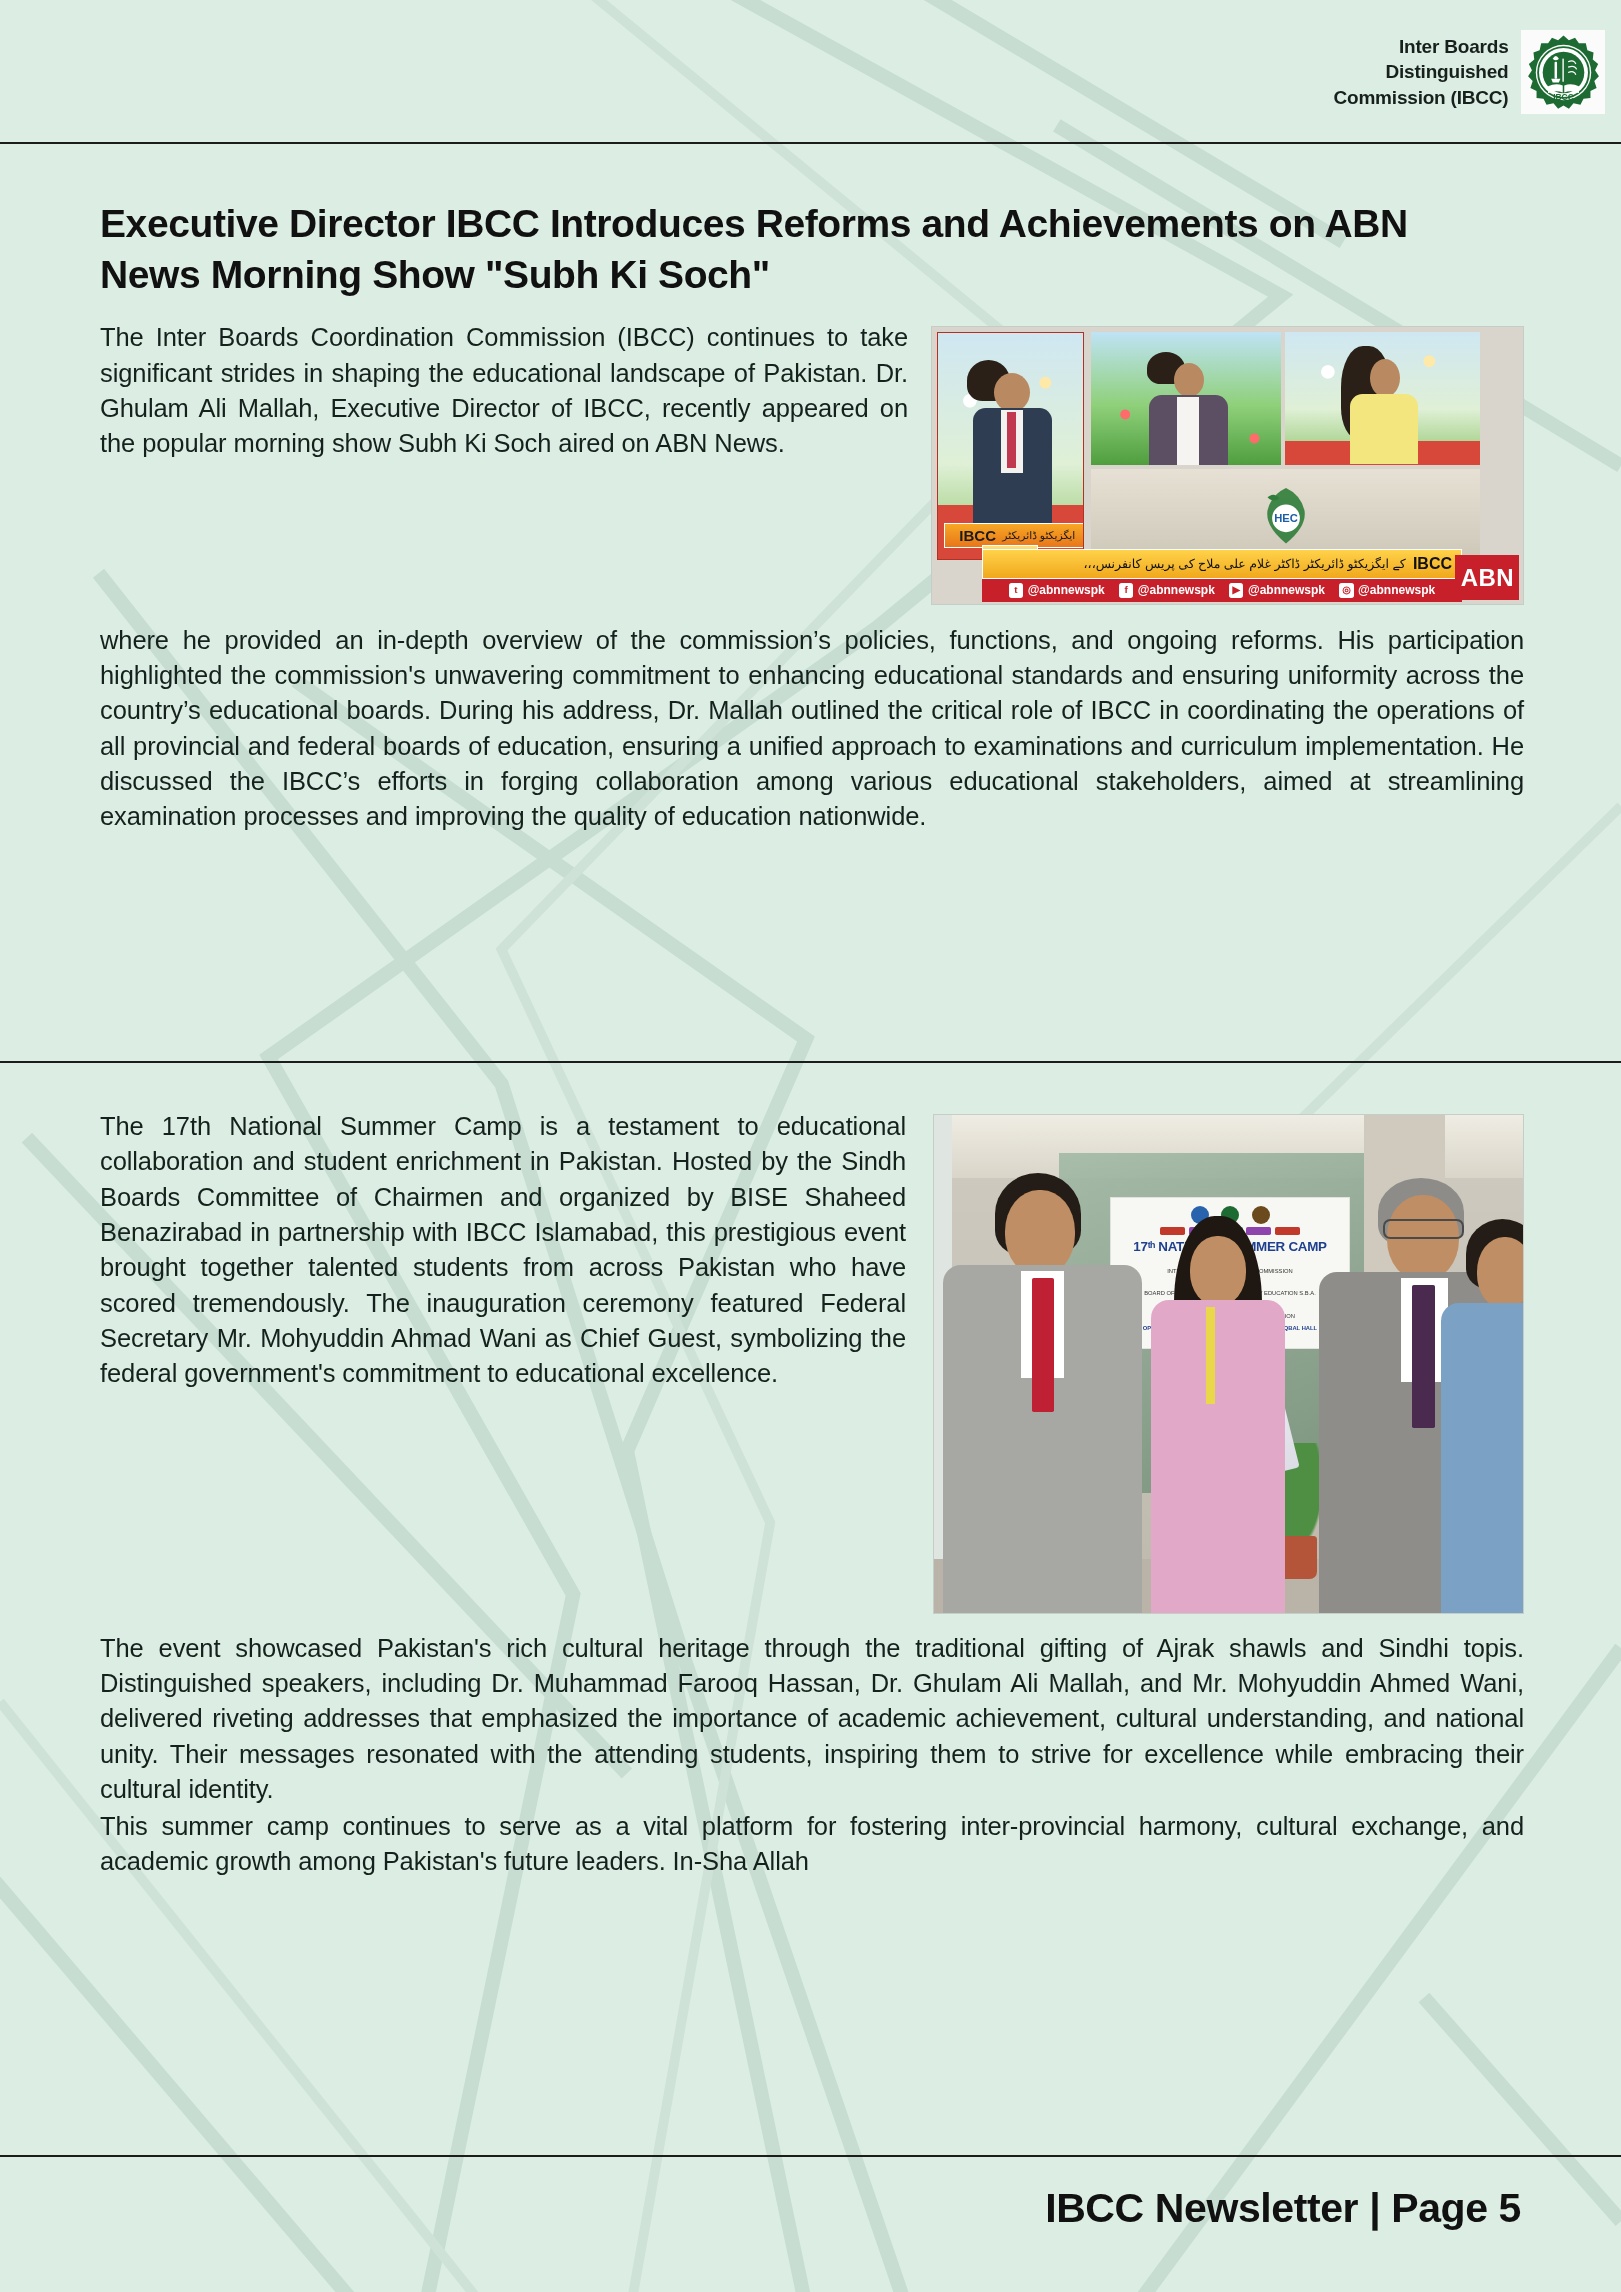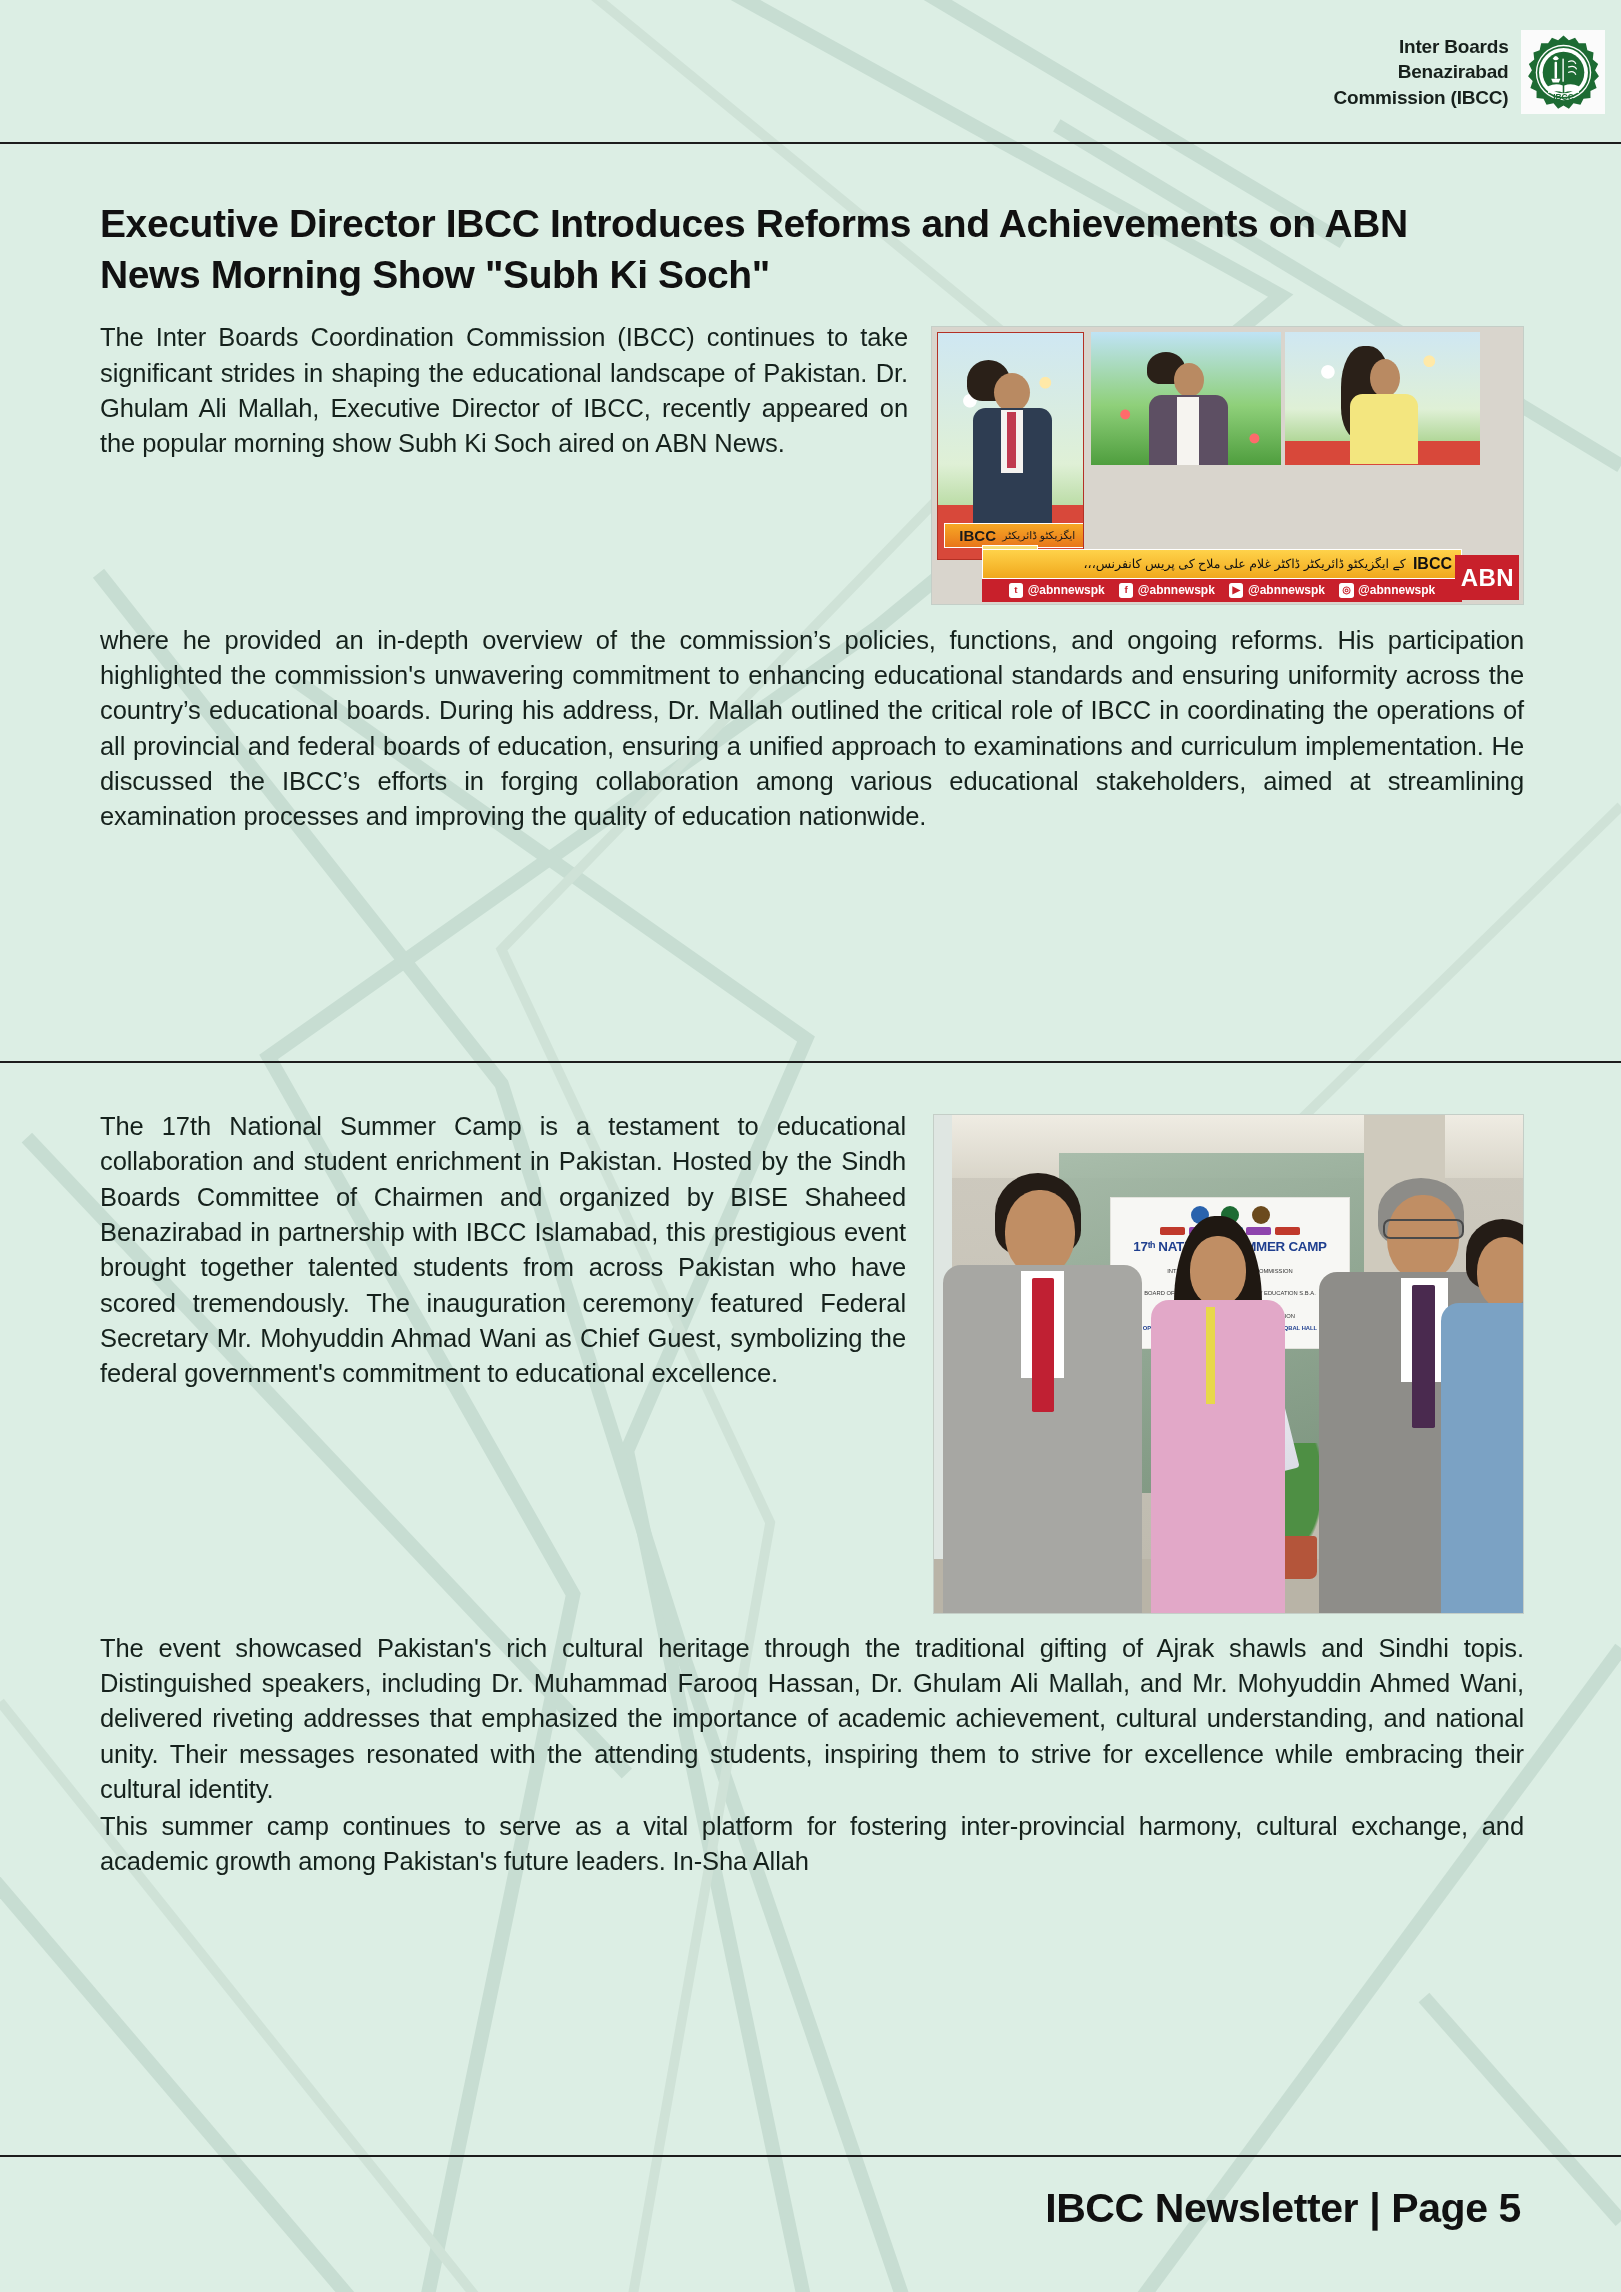--- a/index.html
+++ b/index.html
@@ -304,21 +304,21 @@
       <path d="M 620 -40 L 1180 420 L 560 1060 L 860 1700 L 700 2600"></path>
       <path d="M 1810 900 L 1350 1350"></path>
       <path d="M 0 1900 L 560 2600"></path>
     </g>
   </svg>
 
   <div class="header">
     <div class="brand">
       <div class="brand-text">
         <div>Inter Boards</div>
-        <div>Benazirabad</div>
+        <div>Distinguished</div>
         <div>Commission (IBCC)</div>
       </div>
       <div class="brand-logo">
         <svg width="77" height="77" viewBox="0 0 100 100">
           <g fill="#1d6b33">
             <path d="M50 2 L57 8 L65 5 L70 12 L79 12 L81 21 L89 24 L88 33 L95 39 L91 47
                      L96 55 L90 61 L93 70 L85 74 L85 83 L76 84 L72 92 L63 90 L57 97
                      L50 93 L43 97 L37 90 L28 92 L24 84 L15 83 L15 74 L7 70 L10 61
                      L4 55 L9 47 L5 39 L12 33 L11 24 L19 21 L21 12 L30 12 L35 5 L43 8 Z"></path>
           </g>
@@ -391,20 +391,29 @@
             <div class="tv-pane pane-right">
               <div class="studio-bg"></div>
               <div class="sofa" style="height:18%;"></div>
               <div class="person" style="left:56px; top:14.3px; width:86px; height:118px;">
                 <div class="p-hair" style="left:18px; top:0;   width:50px; height:93px; border-radius:44% 44% 34% 34%;"></div>
                 <div class="p-head" style="left:29px; top:12.5px;width:30px; height:38px; position:absolute;"></div>
                 <div class="p-body" style="left:9px; top:48px;width:68px; height:70px; background:#f3e67f; position:absolute;"></div>
               </div>
             </div>
 
+            <div class="tv-pane pane-pod">
+              <div style="position:absolute; inset:0; background:linear-gradient(180deg,#e6e1d4,#cdc7b8);"></div>
+              <svg class="podium-emblem" viewBox="0 0 100 100">
+                <path d="M50 6 q-22 10 -28 34 q-4 24 28 50 q32 -26 28 -50 q-6 -24 -28 -34 Z" fill="#2f7d3a" opacity=".9"></path>
+                <circle cx="50" cy="52" r="21" fill="#ffffff"></circle>
+                <text x="50" y="58" font-size="17" font-weight="bold" fill="#1b5fa8" text-anchor="middle" font-family="'Liberation Sans', sans-serif">HEC</text>
+                <path d="M22 20 q10 -8 18 2 q-10 7 -18 -2 Z" fill="#2f7d3a"></path>
+              </svg>
+            </div>
 
           </div>
 
           <div class="ticker-badge">
             <span>صبح کی سوچ</span>
           </div>
           <div class="ticker">
             <span class="ur">کے ایگزیکٹو ڈائریکٹر ڈاکٹر غلام علی ملاح کی پریس کانفرنس،،،</span>
             <span class="en">IBCC</span>
           </div>

